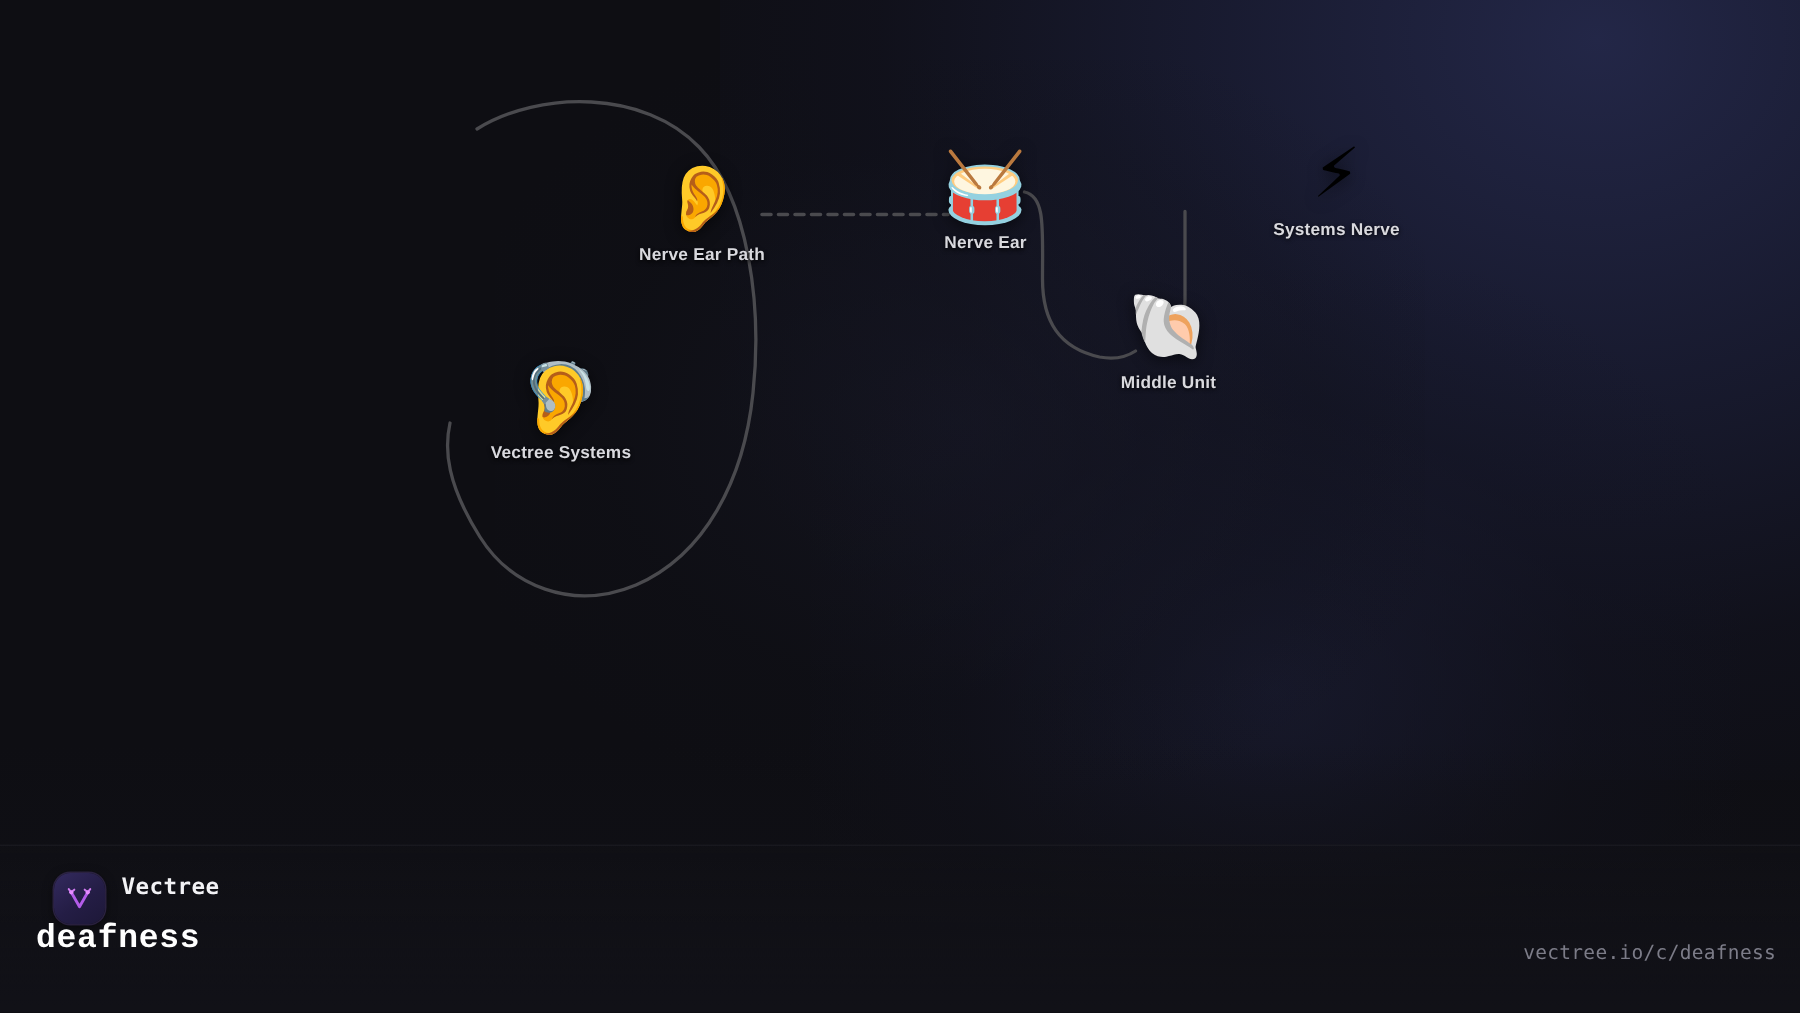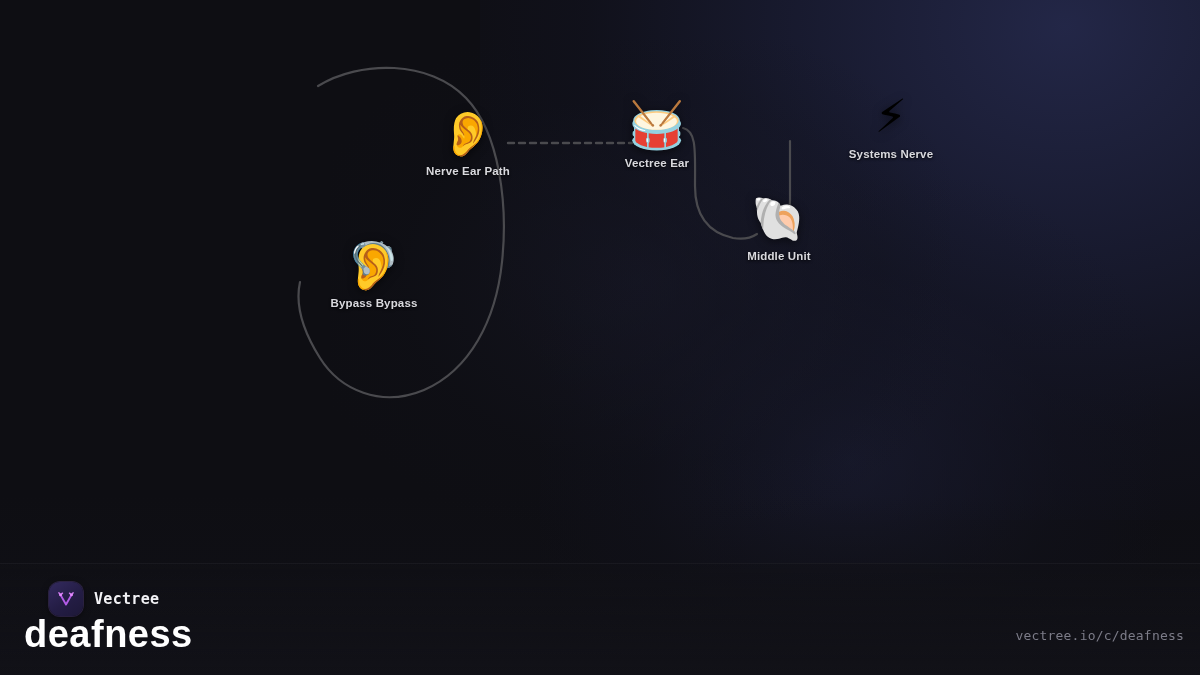--- a/index.html
+++ b/index.html
@@ -106,24 +106,23 @@
   #footer {
     position: absolute;
     left: 0; bottom: 0;
     width: 1200px;
     height: 112px;
     border-top: 1px solid rgba(255,255,255,0.035);
     background: linear-gradient(to bottom, rgba(16,16,21,0.35), rgba(17,17,23,0.75));
   }
   #brand-row {
     position: absolute;
-    left: 37px;
+    left: 24px;
     top: 18px;
     display: flex;
-    align-items: center;
     gap: 11px;
     padding-left: 12px;
   }
   #brand-logo {
     width: 34px;
     height: 34px;
     border-radius: 11px;
     background: linear-gradient(145deg, #332a5e 0%, #241d45 55%, #1d1838 100%);
     box-shadow: 0 0 0 1px rgba(150,110,230,0.22), 0 2px 7px rgba(0,0,0,0.55);
     display: flex;
@@ -134,22 +133,22 @@
     font-family: "DejaVu Sans Mono", "Liberation Mono", monospace;
     font-size: 15px;
     font-weight: bold;
     color: #f2f2f5;
     letter-spacing: 0.3px;
   }
   #page-title {
     position: absolute;
     left: 24px;
     top: 50px;
-    font-family: Liberation Sans, sans-serif;
-    font-size: 38px;
+    font-family: Liberation Mono, monospace;
+    font-size: 22px;
     font-weight: bold;
     color: #ffffff;
     letter-spacing: 0.5px;
     line-height: 1.1;
   }
   #footer-url {
     position: absolute;
     right: 16px;
     bottom: 32px;
     font-family: "DejaVu Sans Mono", "Liberation Mono", monospace;
@@ -179,33 +178,33 @@
         </g>
     </svg>
 
     <div id="nodes-layer">
         <div class="node" style="left: 468px; top: 144px;">
           <div class="node-emoji" style="font-size: 44px;">👂</div>
           <div class="node-label">Nerve Ear Path</div>
         </div>
         <div class="node" style="left: 657px; top: 135px;">
           <div class="node-emoji" style="font-size: 46px;">🥁</div>
-          <div class="node-label">Vectree Ear</div>
+          <div class="node-label">Nerve Ear</div>
         </div>
         <div class="node" style="left: 891px; top: 126px;">
           <div class="node-emoji" style="font-size: 46px;">⚡</div>
           <div class="node-label">Systems Nerve</div>
         </div>
         <div class="node" style="left: 779px; top: 229px;">
           <div class="node-emoji" style="font-size: 44px;">🐚</div>
           <div class="node-label">Middle Unit</div>
         </div>
         <div class="node" style="left: 374px; top: 275px;">
           <div class="node-emoji" style="font-size: 46px;">🦻</div>
-          <div class="node-label">Bypass Bypass</div>
+          <div class="node-label">Vectree Systems</div>
         </div>
       </div>
   </div>
 
   <div id="footer">
 
     <div id="brand-row">
       <div id="brand-logo">
         <svg width="22" height="22" viewBox="0 0 24 24">
           <path d="M6 7.5 L12 18 L18 7.5" fill="none" stroke="#b35ce8" stroke-width="2.1" stroke-linecap="round" stroke-linejoin="round"></path>

